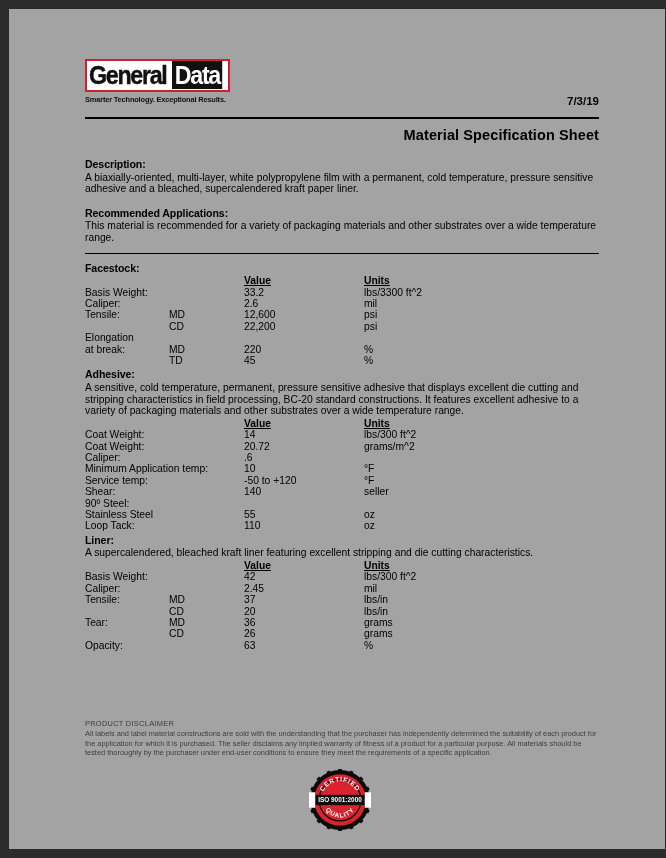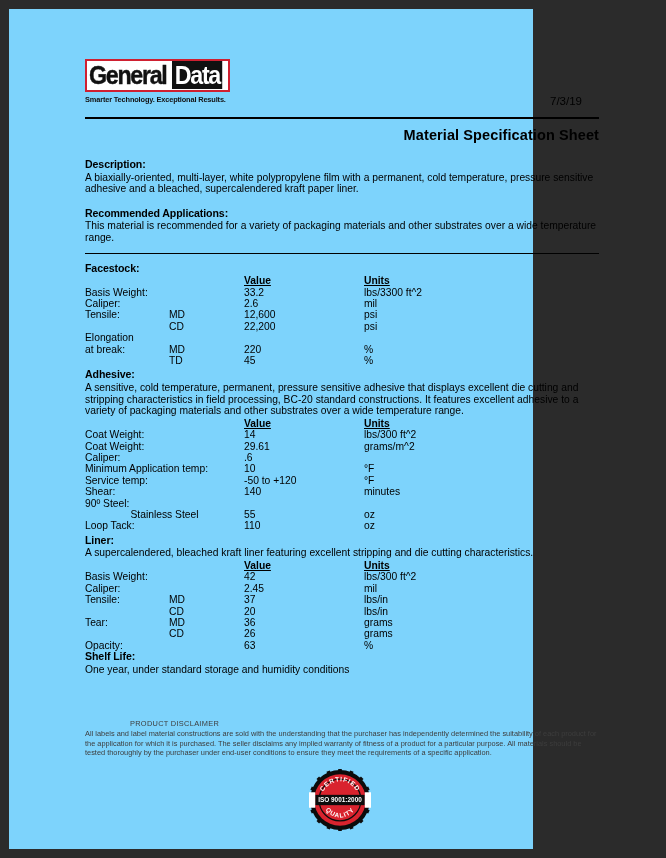--- a/index.html
+++ b/index.html
@@ -10,23 +10,23 @@
     width: 666px;
     height: 858px;
     background: #2b2b2b;
     font-family: "Liberation Sans", sans-serif;
     overflow: hidden;
   }
   .page-frame {
     position: absolute;
     left: 9px;
     top: 9px;
-    width: 524px;
+    width: 656px;
     height: 840px;
-    background: #7dd3fc;
+    background: #a3a3a3;
     box-sizing: border-box;
     padding-left: 20px;
   }
   .page-inner {
     position: absolute;
     left: 68px;
     top: 0;
     width: 522px;
   }
   .logo-block {
@@ -69,25 +69,25 @@
   .logo-tag {
     font-size: 7.4px;
     font-weight: bold;
     color: #111111;
     margin-top: 3px;
     letter-spacing: -0.15px;
     white-space: nowrap;
   }
   .header-date {
     position: absolute;
-    right: 17px;
+    right: 0;
     top: 86px;
     font-size: 11.5px;
     color: #000;
-    font-weight: normal;
+    font-weight: bold;
   }
   .rule-heavy {
     position: absolute;
     left: 8px;
     right: 0;
     top: 108px;
     border-top: 2.2px solid #000;
   }
   .doc-title {
     position: absolute;
@@ -142,37 +142,36 @@
     white-space: nowrap;
   }
   td.c-label { width: 84px; }
   td.c-dir   { width: 75px; }
   td.c-val   { width: 120px; }
   td.c-unit  { width: auto; }
   tr.hdr td {
     font-weight: bold;
     text-decoration: underline;
   }
-  td.indent { padding-left: 36px; text-align: center; }
+  td.indent { padding-left: 36px; }
 
   
   .disclaimer {
     position: absolute;
     left: 76px;
     top: 710px;
     width: 512px;
     font-size: 7.4px;
     line-height: 9.3px;
     color: #3d3d3d;
   }
   .disclaimer .dt {
     letter-spacing: 0.3px;
     margin-bottom: 1px;
     color: #3d3d3d;
-    margin-left: 45px;
   }
 
   
   .seal {
     position: absolute;
     left: 300px;
     top: 760px;
     width: 62px;
     height: 62px;
   }
@@ -286,42 +285,42 @@
             <td class="c-val">Value</td>
             <td class="c-unit">Units</td>
           </tr>
           <tr>
               <td class="c-label" colspan="2">Coat Weight:</td>
               <td class="c-val">14</td>
               <td class="c-unit">lbs/300 ft^2</td>
             </tr>
           <tr>
               <td class="c-label" colspan="2">Coat Weight:</td>
-              <td class="c-val">29.61</td>
+              <td class="c-val">20.72</td>
               <td class="c-unit">grams/m^2</td>
             </tr>
           <tr>
               <td class="c-label" colspan="2">Caliper:</td>
               <td class="c-val">.6</td>
               <td class="c-unit"></td>
             </tr>
           <tr>
               <td class="c-label" colspan="2">Minimum Application temp:</td>
               <td class="c-val">10</td>
               <td class="c-unit">°F</td>
             </tr>
           <tr>
               <td class="c-label" colspan="2">Service temp:</td>
               <td class="c-val">-50 to +120</td>
               <td class="c-unit">°F</td>
             </tr>
           <tr>
               <td class="c-label" colspan="2">Shear:</td>
               <td class="c-val">140</td>
-              <td class="c-unit">minutes</td>
+              <td class="c-unit">seller</td>
             </tr>
           <tr>
               <td class="c-label" colspan="2">90º Steel:</td>
               <td class="c-val"></td>
               <td class="c-unit"></td>
             </tr>
           <tr>
               <td class="c-label indent" colspan="2">Stainless Steel</td>
               <td class="c-val">55</td>
               <td class="c-unit">oz</td>
@@ -387,24 +386,20 @@
           <tr>
               <td class="c-label">Opacity:</td>
               <td class="c-dir"></td>
               <td class="c-val">63</td>
               <td class="c-unit">%</td>
             </tr>
         </tbody>
       </table>
     </div>
 
-    <div>
-      <div class="sec-head">Shelf Life:</div>
-      <div class="sec-text">One year, under standard storage and humidity conditions</div>
-    </div>
 
   </div>
 
   <div class="disclaimer">
     <div class="dt">PRODUCT DISCLAIMER</div>
     <div>All labels and label material constructions are sold with the understanding that the purchaser has independently determined the suitability of each product for the application for which it is purchased. The seller disclaims any implied warranty of fitness of a product for a particular purpose. All materials should be tested thoroughly by the purchaser under end-user conditions to ensure they meet the requirements of a specific application.</div>
   </div>
 
   <div class="seal">
     <svg viewBox="0 0 120 120" width="62" height="62">

